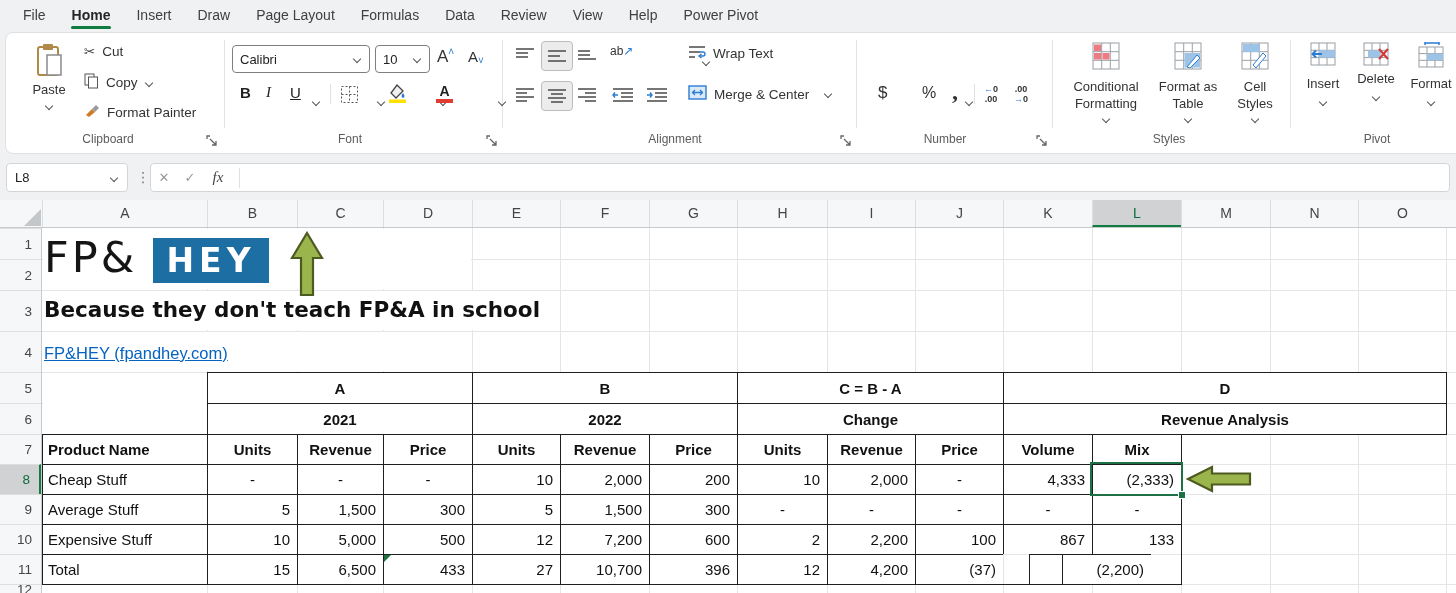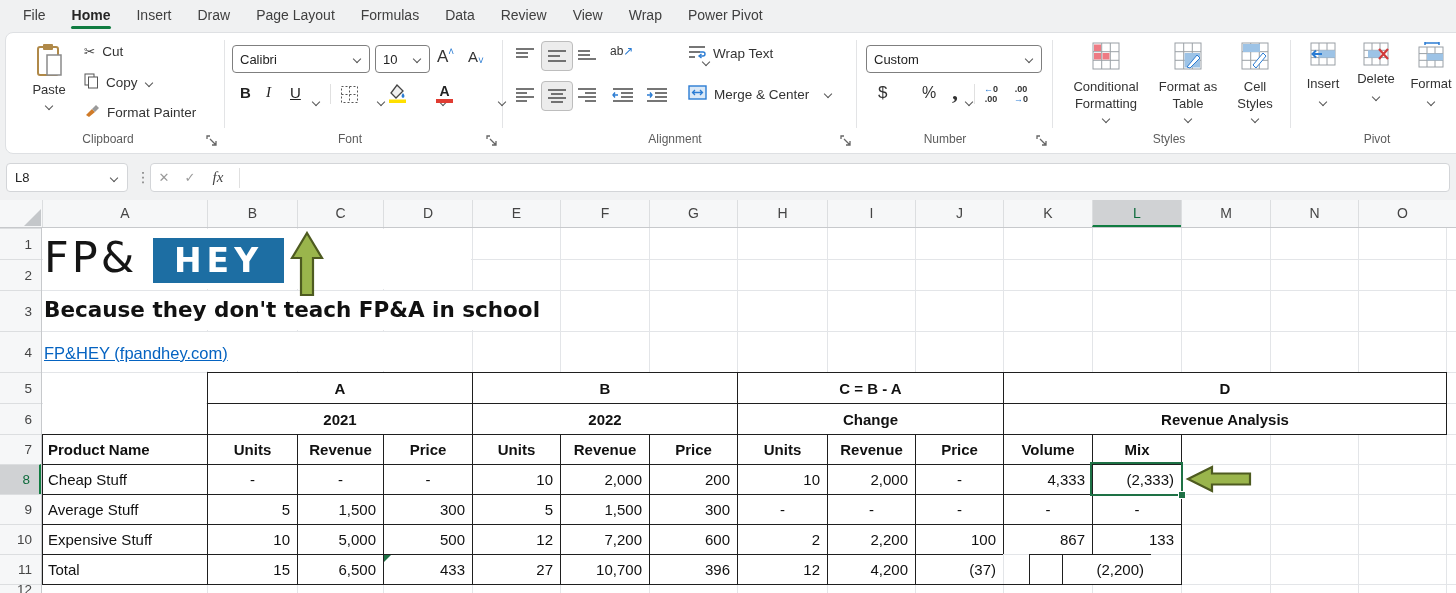--- a/index.html
+++ b/index.html
@@ -46,21 +46,21 @@
   .gl{background:#e3e5e8}
   .patch{background:#fff}
   .cell{box-sizing:border-box;border-left:1px solid #1f1f1f;border-top:1px solid #1f1f1f;background:#fff;font-size:15px;color:#111;white-space:nowrap;overflow:visible}
   .cell.hd{font-weight:700;text-align:center}
   .cell.name{padding-left:5px;text-align:left}
   .cell.num{text-align:right;padding-right:7px}
   .cell.dash{text-align:center}
   .bline{background:#1f1f1f}
   
   .logo-fp{left:44px;top:231px;font-family:"DejaVu Sans",sans-serif;font-size:43px;line-height:52px;letter-spacing:3px;color:#151515}
-  .logo-hey{left:153px;top:238px;width:131px;height:45px;background:#1D6EA3;color:#fff;display:flex;align-items:center;justify-content:center;
+  .logo-hey{left:153px;top:238px;width:116px;height:45px;background:#1D6EA3;color:#fff;display:flex;align-items:center;justify-content:center;
             font-family:"DejaVu Sans",sans-serif;font-weight:700;font-size:33px;letter-spacing:5px}
   .tagline{left:44px;top:297px;font-family:"DejaVu Sans",sans-serif;font-weight:700;font-size:21.5px;color:#111}
   .hlink{left:44px;top:344px;font-size:16.5px;color:#0563C1;text-decoration:underline}
   .selbox{left:1090px;top:462px;width:93px;height:34px;border:2px solid #1E7145;box-sizing:border-box;background:transparent}
   .fillhandle{left:1178px;top:491px;width:6px;height:6px;background:#1E7145;border:1px solid #fff}
   .errtri{left:384px;top:555px;width:0;height:0;border-top:7px solid #1E7145;border-right:7px solid transparent}
 </style>
 </head>
 <body>
 
@@ -73,21 +73,21 @@
   <div class="abs tabstrip" id="tabstrip">
       <div class="tab">File</div>
       <div class="tab active">Home</div>
       <div class="tab">Insert</div>
       <div class="tab">Draw</div>
       <div class="tab">Page Layout</div>
       <div class="tab">Formulas</div>
       <div class="tab">Data</div>
       <div class="tab">Review</div>
       <div class="tab">View</div>
-      <div class="tab">Wrap</div>
+      <div class="tab">Help</div>
       <div class="tab">Power Pivot</div>
     </div>
 
   
   <div class="abs panel"></div>
 
   
   <div class="abs vdiv" style="left:224px"></div>
   <div class="abs vdiv" style="left:502px"></div>
   <div class="abs vdiv" style="left:856px"></div>
@@ -212,24 +212,20 @@
         </svg></span>
     <span>Merge &amp; Center</span>
     <span class="chv" style="margin-left:8px"></span>
   </div>
   <div class="abs glabel" style="left:620px;top:132px;width:110px">Alignment</div>
   <div class="abs launch" style="left:840px;top:133px"><svg width="12" height="12">
         <path d="M1 4 V1 H4 M4 4 L10 10 M10 6 V10 H6" stroke="#666" stroke-width="1.3" fill="none"></path>
       </svg></div>
 
   
-  <div class="abs combo" style="left:866px;top:45px;width:176px">
-    <span>Custom</span>
-      <span class="chv"></span>
-  </div>
   <div class="abs" style="left:878px;top:83px;font-size:17px;color:#333">$</div>
   <div class="abs chv" style="left:898px;top:92px"></div>
   <div class="abs" style="left:922px;top:84px;font-size:16px;color:#333">%</div>
   <div class="abs" style="left:952px;top:78px;font-size:24px;font-weight:700;color:#333;font-family:'Liberation Serif',serif">,</div>
   <div class="abs" style="left:974px;top:84px;width:1px;height:20px;background:#e0e0e0"></div>
   <div class="abs dec2" style="left:984px;top:85px">
     <span><span class="bl">←</span>0</span>
       <span>.00</span>
   </div>
   <div class="abs dec2" style="left:1014px;top:85px">

